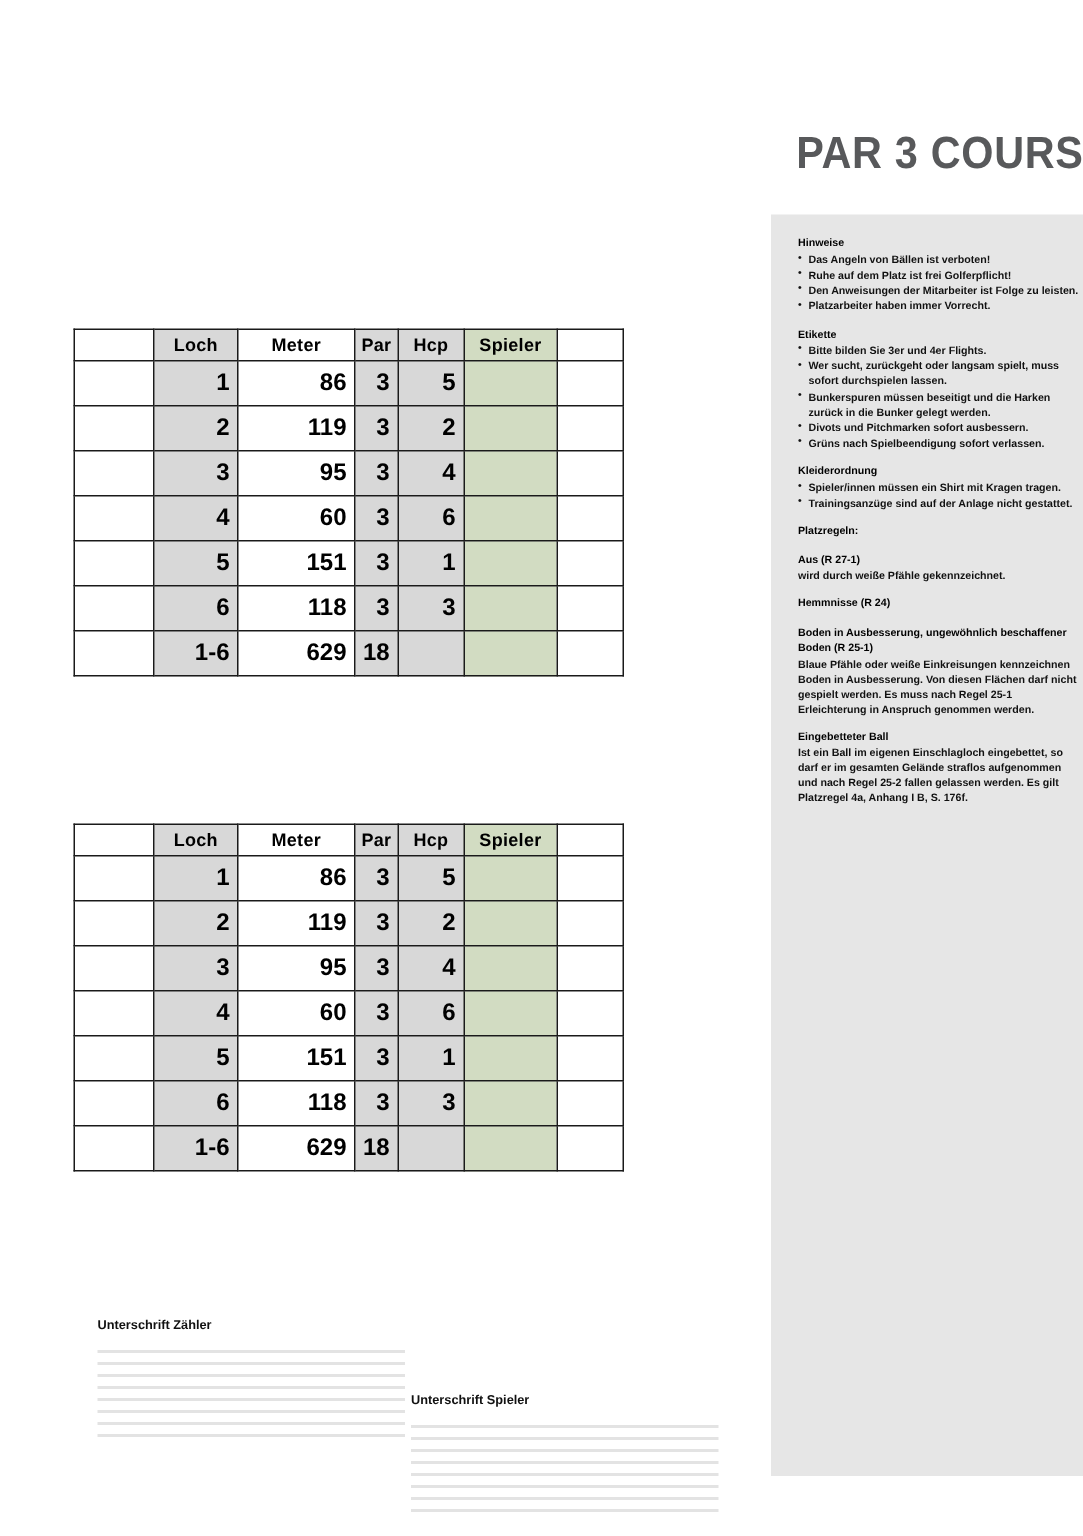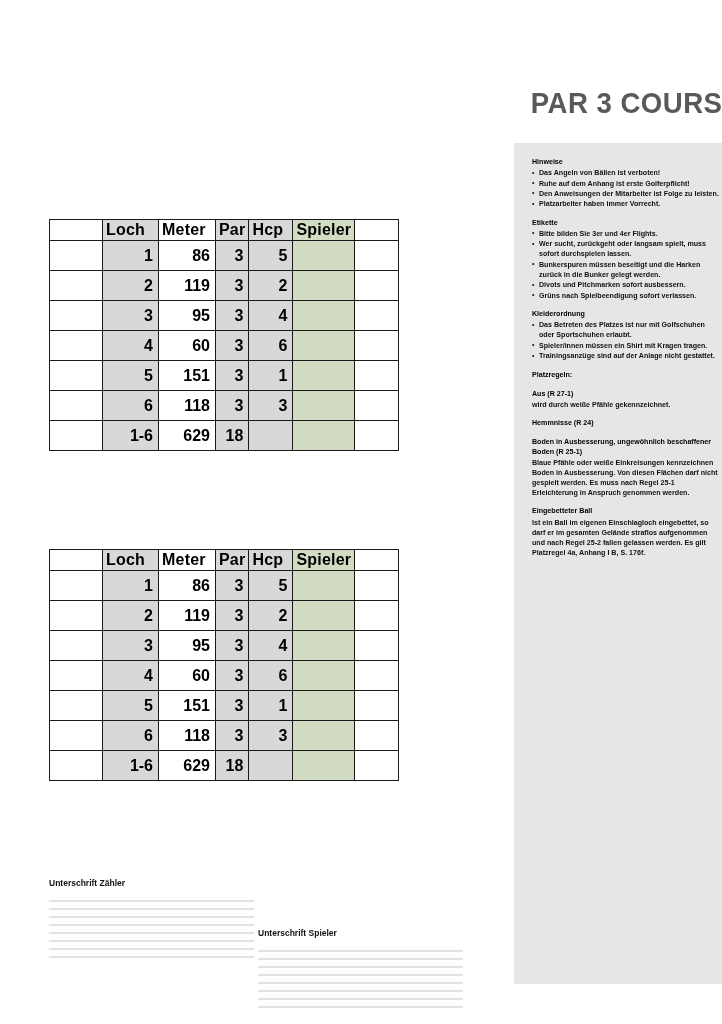--- a/index.html
+++ b/index.html
@@ -98,43 +98,43 @@
     height: 30px;
     padding: 0 5px;
     font-size: 16px;
     font-weight: bold;
     color: #000000;
     text-align: right;
     font-family: "Liberation Sans Narrow", "Liberation Sans", sans-serif;
   }
   .scorecard thead th {
     height: 21px;
-    font-size: 16px;
-    text-align: left;
+    font-size: 12px;
+    text-align: center;
     padding: 0 3px;
     letter-spacing: 0.2px;
   }
 
   .col-blank  { width: 53px; background: #ffffff; }
   .col-loch   { width: 56px; background: #d8d8d8; }
-  .col-meter  { width: 57px; background: #ffffff; }
+  .col-meter  { width: 78px; background: #ffffff; }
   .col-par    { width: 16px; background: #d8d8d8; }
   .col-hcp    { width: 44px; background: #d8d8d8; }
   .col-spieler{ width: 62px; background: #d2dcc2; }
   .col-end    { width: 44px; background: #ffffff; }
 
   th.col-blank, th.col-end { background: #ffffff; }
   th.col-loch, th.col-par, th.col-hcp { background: #d8d8d8; }
   th.col-meter { background: #ffffff; }
   th.col-spieler { background: #d2dcc2; }
 
   td.empty-cell { font-size: 0; }
 
   
-  .sig-block { position: absolute; }
+  .sig-block { position: absolute; margin-left: 16px; }
   #sig-counter { left: 49px; top: 878px; width: 205px; }
   #sig-player  { left: 258px; top: 928px; width: 205px; }
 
   .sig-label {
     font-size: 8.5px;
     font-weight: bold;
     color: #111;
     margin-bottom: 12px;
   }
   .sig-lines { width: 100%; }
@@ -336,41 +336,40 @@
 <div id="right-column">
 
   <div id="course-title">PAR 3 COURSE</div>
 
   <div id="rules-panel">
     <div class="rules-inner">
 
       <div class="sec-head">Hinweise</div>
       <ul class="rules-list">
           <li>Das Angeln von Bällen ist verboten!</li>
-          <li>Ruhe auf dem Anhang ist erste Golferpflicht!</li>
+          <li>Ruhe auf dem Platz ist frei Golferpflicht!</li>
           <li>Den Anweisungen der Mitarbeiter ist Folge zu leisten.</li>
           <li>Platzarbeiter haben immer Vorrecht.</li>
         </ul>
 
       <div class="sec-gap"></div>
 
       <div class="sec-head">Etikette</div>
       <ul class="rules-list">
           <li>Bitte bilden Sie 3er und 4er Flights.</li>
           <li>Wer sucht, zurückgeht oder langsam spielt, muss sofort durchspielen lassen.</li>
           <li>Bunkerspuren müssen beseitigt und die Harken zurück in die Bunker gelegt werden.</li>
           <li>Divots und Pitchmarken sofort ausbessern.</li>
           <li>Grüns nach Spielbeendigung sofort verlassen.</li>
         </ul>
 
       <div class="sec-gap"></div>
 
       <div class="sec-head">Kleiderordnung</div>
       <ul class="rules-list">
-          <li>Das Betreten des Platzes ist nur mit Golfschuhen oder Sportschuhen erlaubt.</li>
           <li>Spieler/innen müssen ein Shirt mit Kragen tragen.</li>
           <li>Trainingsanzüge sind auf der Anlage nicht gestattet.</li>
         </ul>
 
       <div class="sec-gap"></div>
 
       <div class="sec-head">Platzregeln:</div>
 
       <div id="platzregeln-sections">
           <div class="sec-gap"></div>

